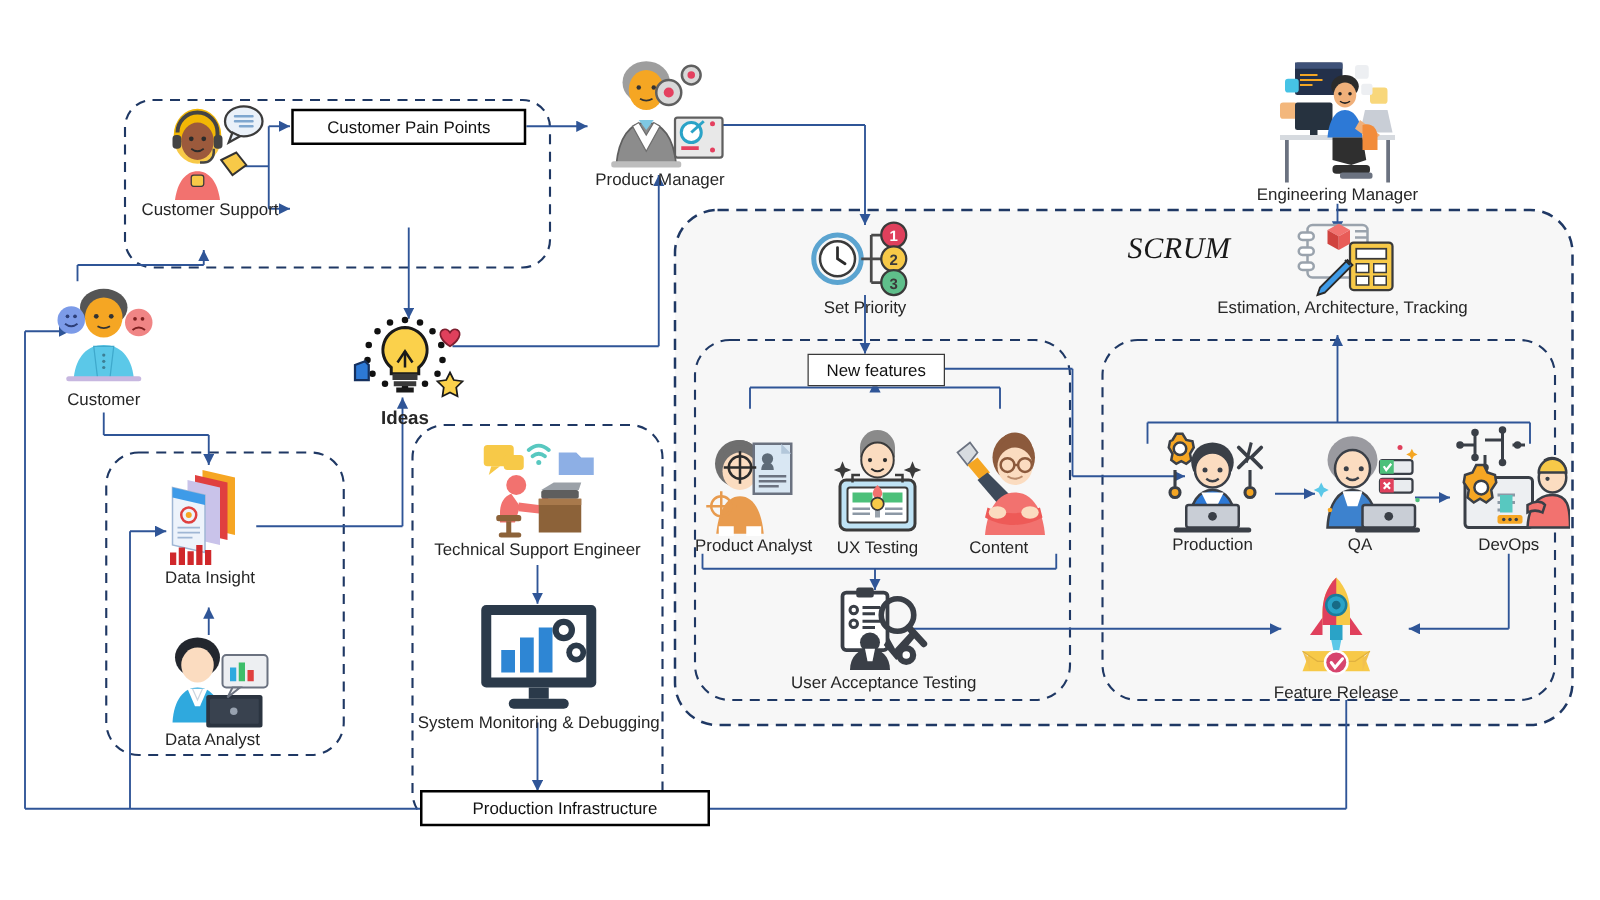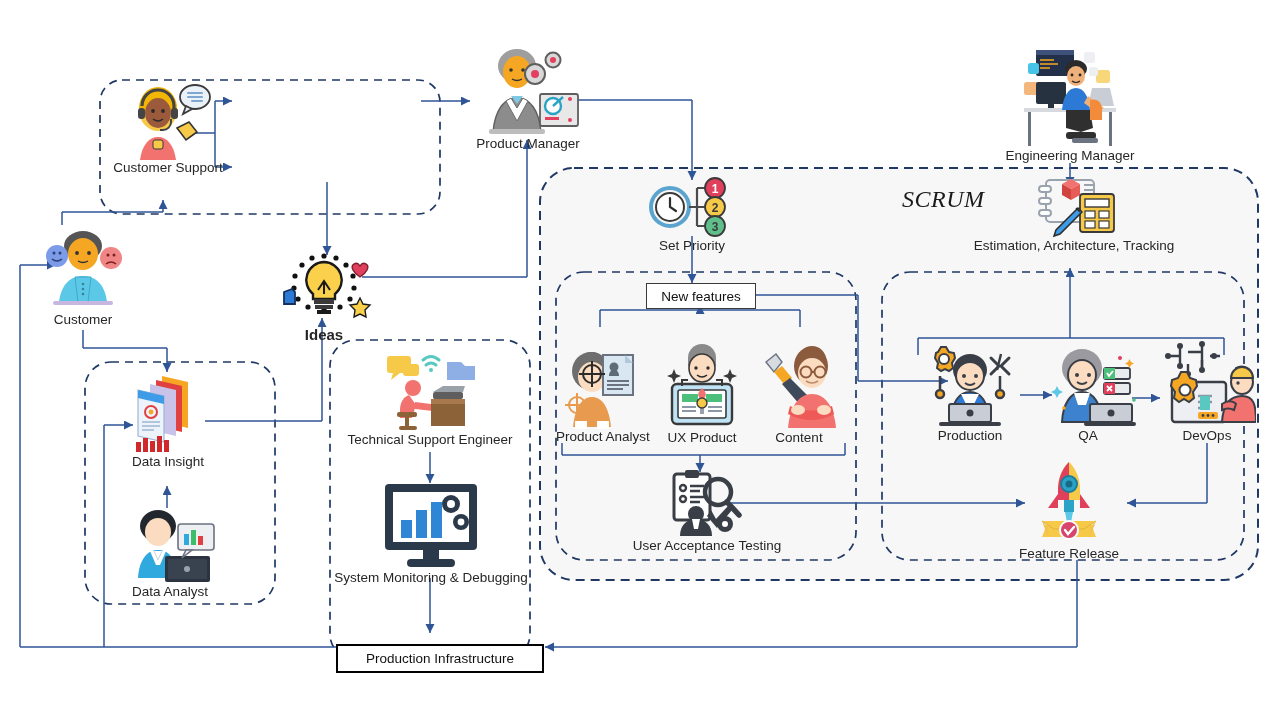--- a/index.html
+++ b/index.html
@@ -137,20 +137,23 @@
       <path d="M18 80c2-15 9-23 18-23s16 8 18 23z" fill="#F2726F"></path>
       <rect x="31" y="60" width="10" height="9" rx="2" fill="#F7C948" stroke="#3a3a3a" stroke-width="1"></rect>
       <path d="M55 48l12-6 8 10-11 8z" fill="#F7C948" stroke="#333" stroke-width="1.6"></path>
       <ellipse cx="73" cy="17" rx="15" ry="12" fill="#EAF1F9" stroke="#3b3b3b" stroke-width="1.8"></ellipse>
       <path d="M64 26l-3 8 9-5z" fill="#EAF1F9" stroke="#3b3b3b" stroke-width="1.8"></path>
       <path d="M66 13h14M66 17h14M70 21h10" stroke="#7FA7CF" stroke-width="2" stroke-linecap="round"></path>
     </svg>
     <div class="lbl">Customer Support</div>
   </div>
 
+  <div class="boxnode" style="left:233px;top:87px;width:188px;height:29px;">
+    <span>Customer Pain Points</span>
+  </div>
 
 
   <div class="node" style="left:466px;top:44px;width:124px;">
     <svg class="ic" width="110" height="92" viewBox="0 0 110 92">
       <ellipse cx="44" cy="22" rx="19" ry="17" fill="#9E9E9E"></ellipse>
       <ellipse cx="44" cy="28" rx="14" ry="16" fill="#F5A623"></ellipse>
       <circle cx="38" cy="26" r="1.8" fill="#333"></circle>
         <circle cx="50" cy="26" r="1.8" fill="#333"></circle>
       <path d="M39 35q5 3 10 0" stroke="#333" stroke-width="1.4" fill="none"></path>
       <path d="M20 88c2-22 11-34 24-34s22 12 24 34z" fill="#8C8C8C" stroke="#5f5f5f" stroke-width="1.4"></path>
@@ -339,21 +342,21 @@
       <g fill="#2B3A4A">
           <circle cx="88" cy="44" r="8"></circle>
         </g>
       <circle cx="88" cy="44" r="3.4" fill="#fff"></circle>
       <rect x="50" y="72" width="16" height="9" fill="#2B3A4A"></rect>
       <rect x="34" y="81" width="48" height="8" rx="4" fill="#2B3A4A"></rect>
     </svg>
     <div class="lbl">System Monitoring &amp; Debugging</div>
   </div>
 
-  <div class="boxnode" style="left:336px;top:632px;width:208px;height:29px;margin-top:12px;">
+  <div class="boxnode" style="left:336px;top:632px;width:232px;height:29px;">
     <span>Production Infrastructure</span>
   </div>
 
   <div class="scrum-title" style="left:902px;top:186px;font-style:italic;">SCRUM</div>
 
   <div class="node" style="left:642px;top:176px;width:100px;">
     <svg class="ic" width="90" height="62" viewBox="0 0 90 62">
       <circle cx="23" cy="31" r="19" fill="none" stroke="#5BA4D0" stroke-width="4"></circle>
       <circle cx="23" cy="31" r="14" fill="#fff" stroke="#3a3a3a" stroke-width="2"></circle>
       <path d="M23 22v9l6 4" stroke="#2b2b2b" stroke-width="2.2" fill="none" stroke-linecap="round"></path>
@@ -433,21 +436,21 @@
       <rect x="24" y="54" width="16" height="8" fill="#4CC07A"></rect>
       <rect x="48" y="54" width="16" height="8" fill="#4CC07A"></rect>
       <path d="M24 67h14M24 71h14M50 67h14M50 71h14" stroke="#8c98a5" stroke-width="2"></path>
       <rect x="42" y="56" width="4" height="18" fill="#9AA3AD"></rect>
       <path d="M44 48c4 4 6 8 0 12-6-4-4-8 0-12z" fill="#F2726F"></path>
       <circle cx="44" cy="63" r="5" fill="#F7C948" stroke="#3a3a3a" stroke-width="1.4"></circle>
       <path d="M30 40h-6v6M58 40h6v6" stroke="#3a3a3a" stroke-width="2" fill="none"></path>
       <path d="M14 34l2-5 2 5 5 2-5 2-2 5-2-5-5-2z" fill="#3a3a3a"></path>
       <path d="M70 34l2-5 2 5 5 2-5 2-2 5-2-5-5-2z" fill="#3a3a3a"></path>
     </svg>
-    <div class="lbl">UX Product</div>
+    <div class="lbl">UX Testing</div>
   </div>
 
   <div class="node" style="left:762px;top:340px;width:74px;">
     <svg class="ic" width="80" height="90" viewBox="0 0 80 90">
       <path d="M4 22l10-8 6 8-8 10z" fill="#D8DCE0" stroke="#6b7280" stroke-width="1.4"></path>
       <path d="M12 32l10 12 8-6-10-12z" fill="#F5A623"></path>
       <path d="M20 44l24 28 10-8-26-26z" fill="#3E4A5A"></path>
       <ellipse cx="49" cy="26" rx="17" ry="19" fill="#8C5A3C"></ellipse>
       <ellipse cx="50" cy="33" rx="14" ry="15" fill="#FBDCC0"></ellipse>
       <path d="M36 24a14 14 0 0 1 28 0v-4a14 14 0 0 0-28 0z" fill="#8C5A3C"></path>

